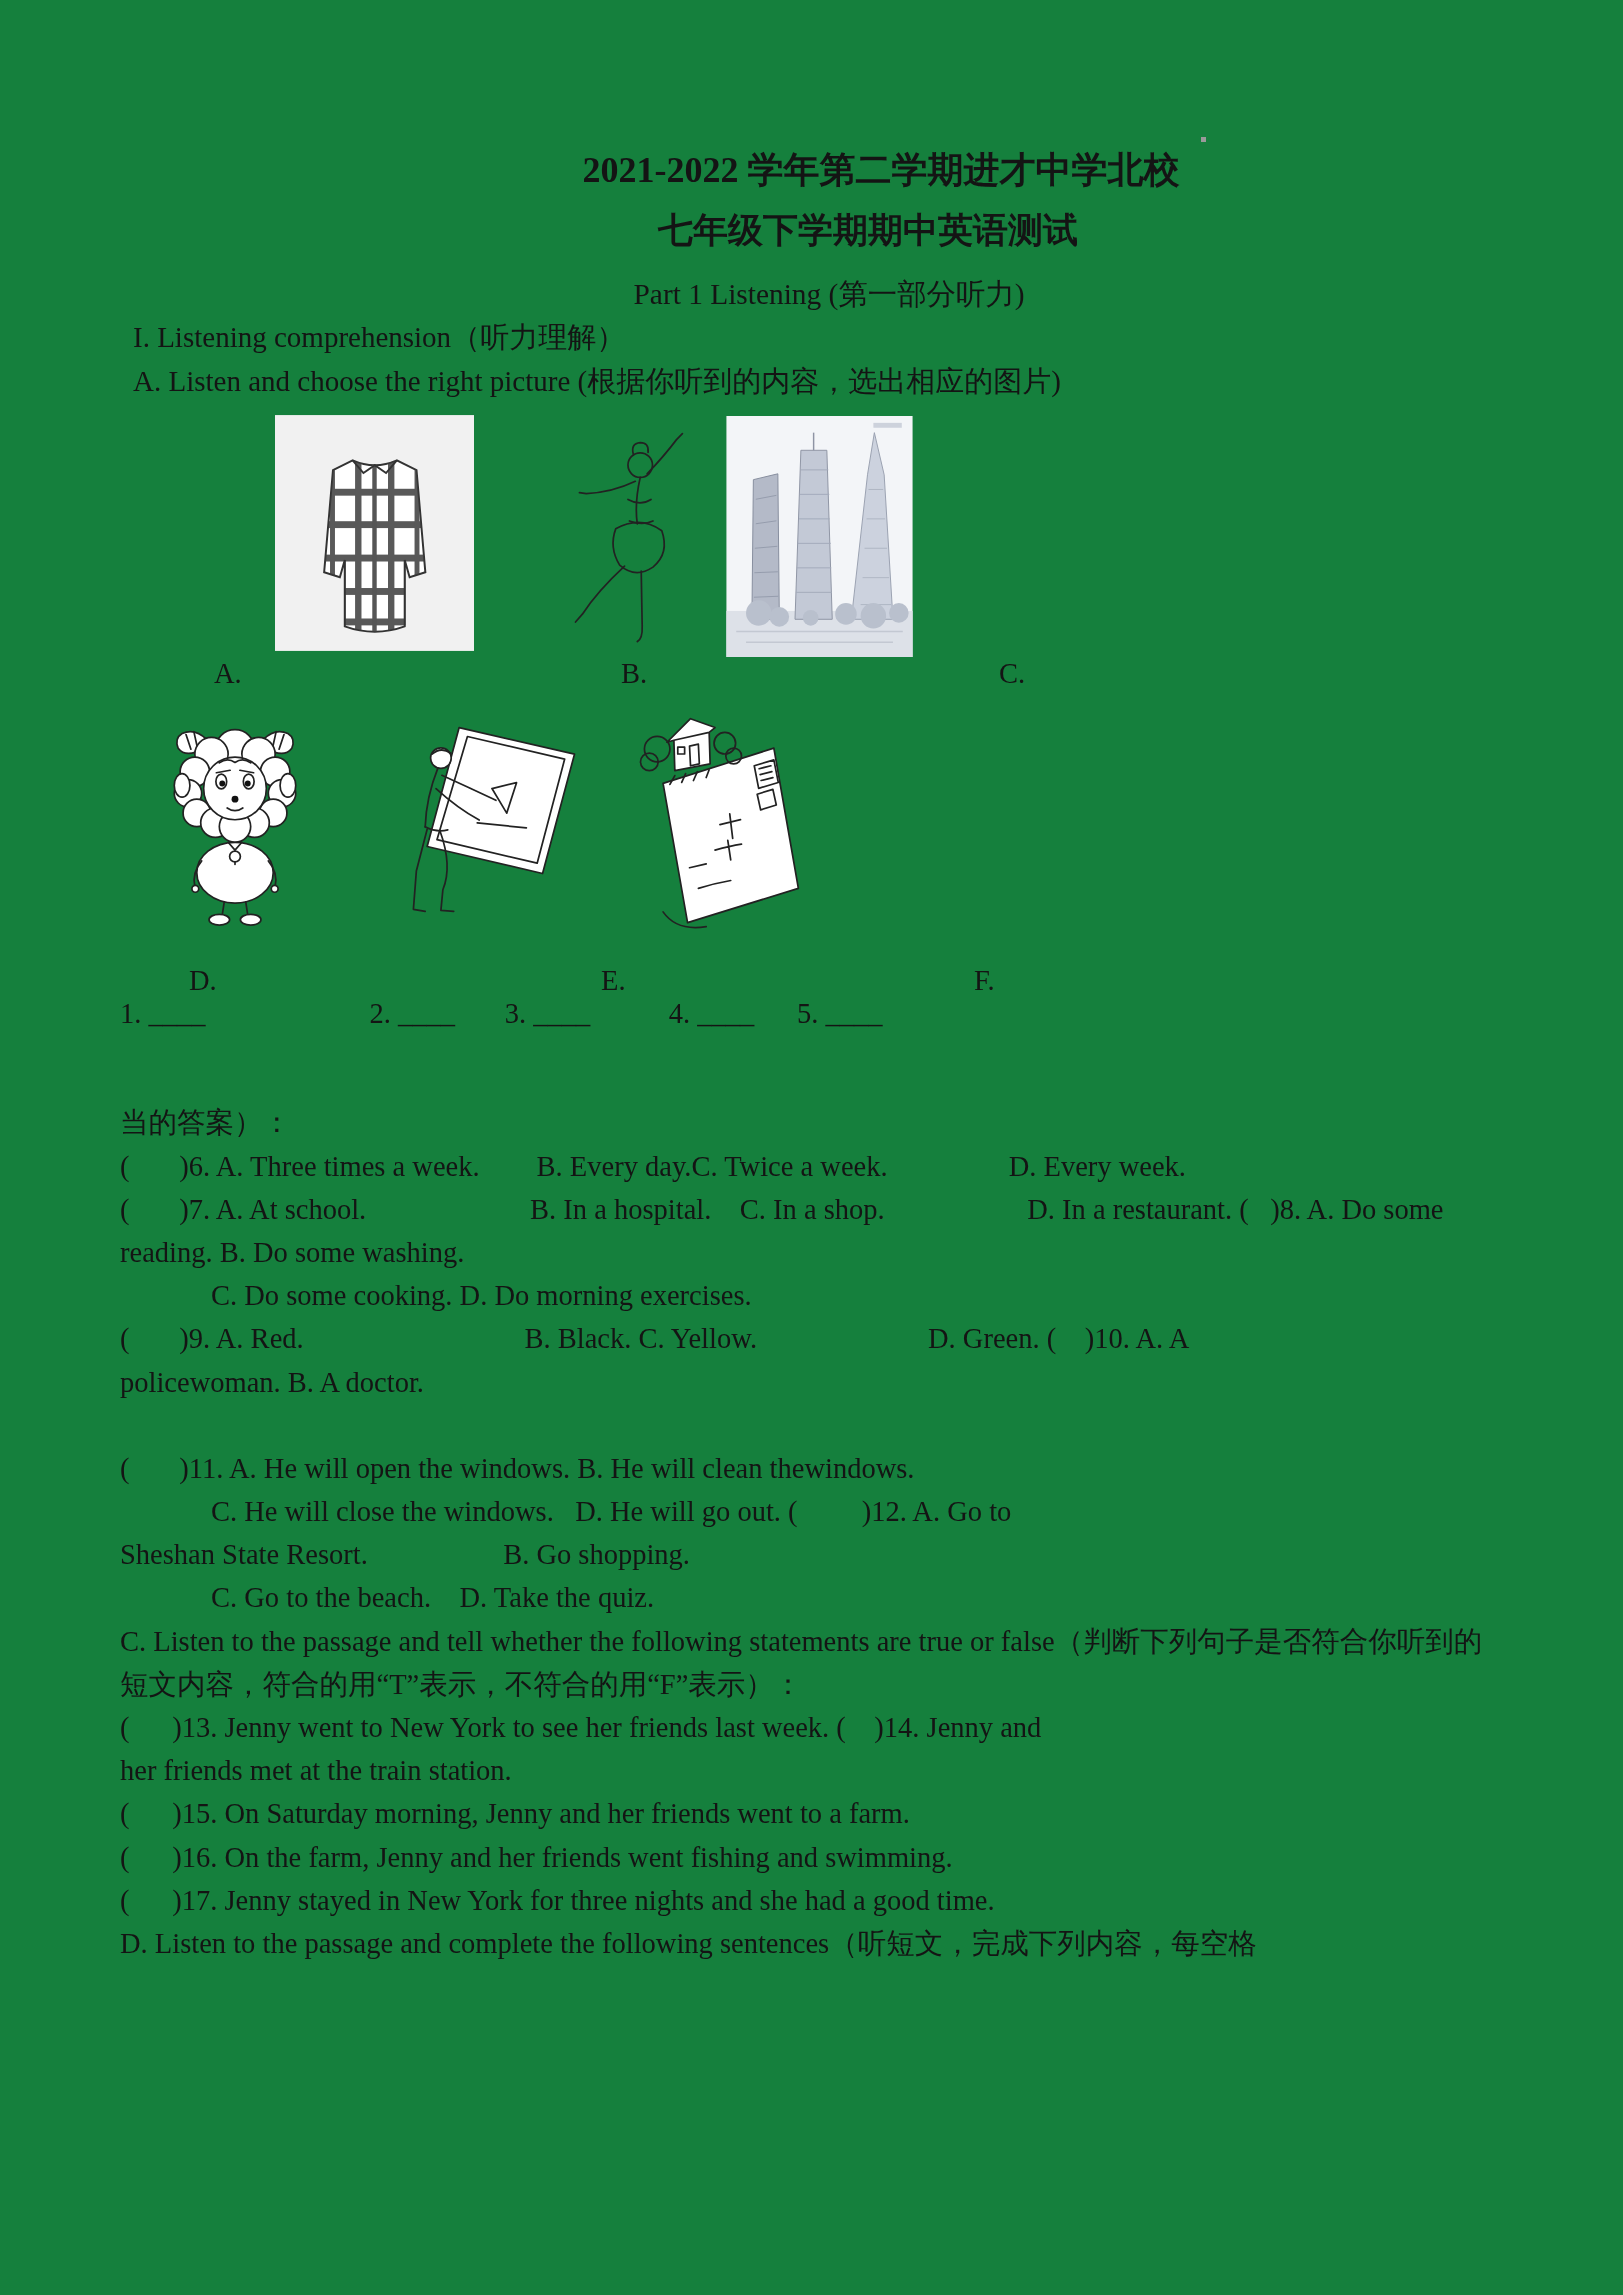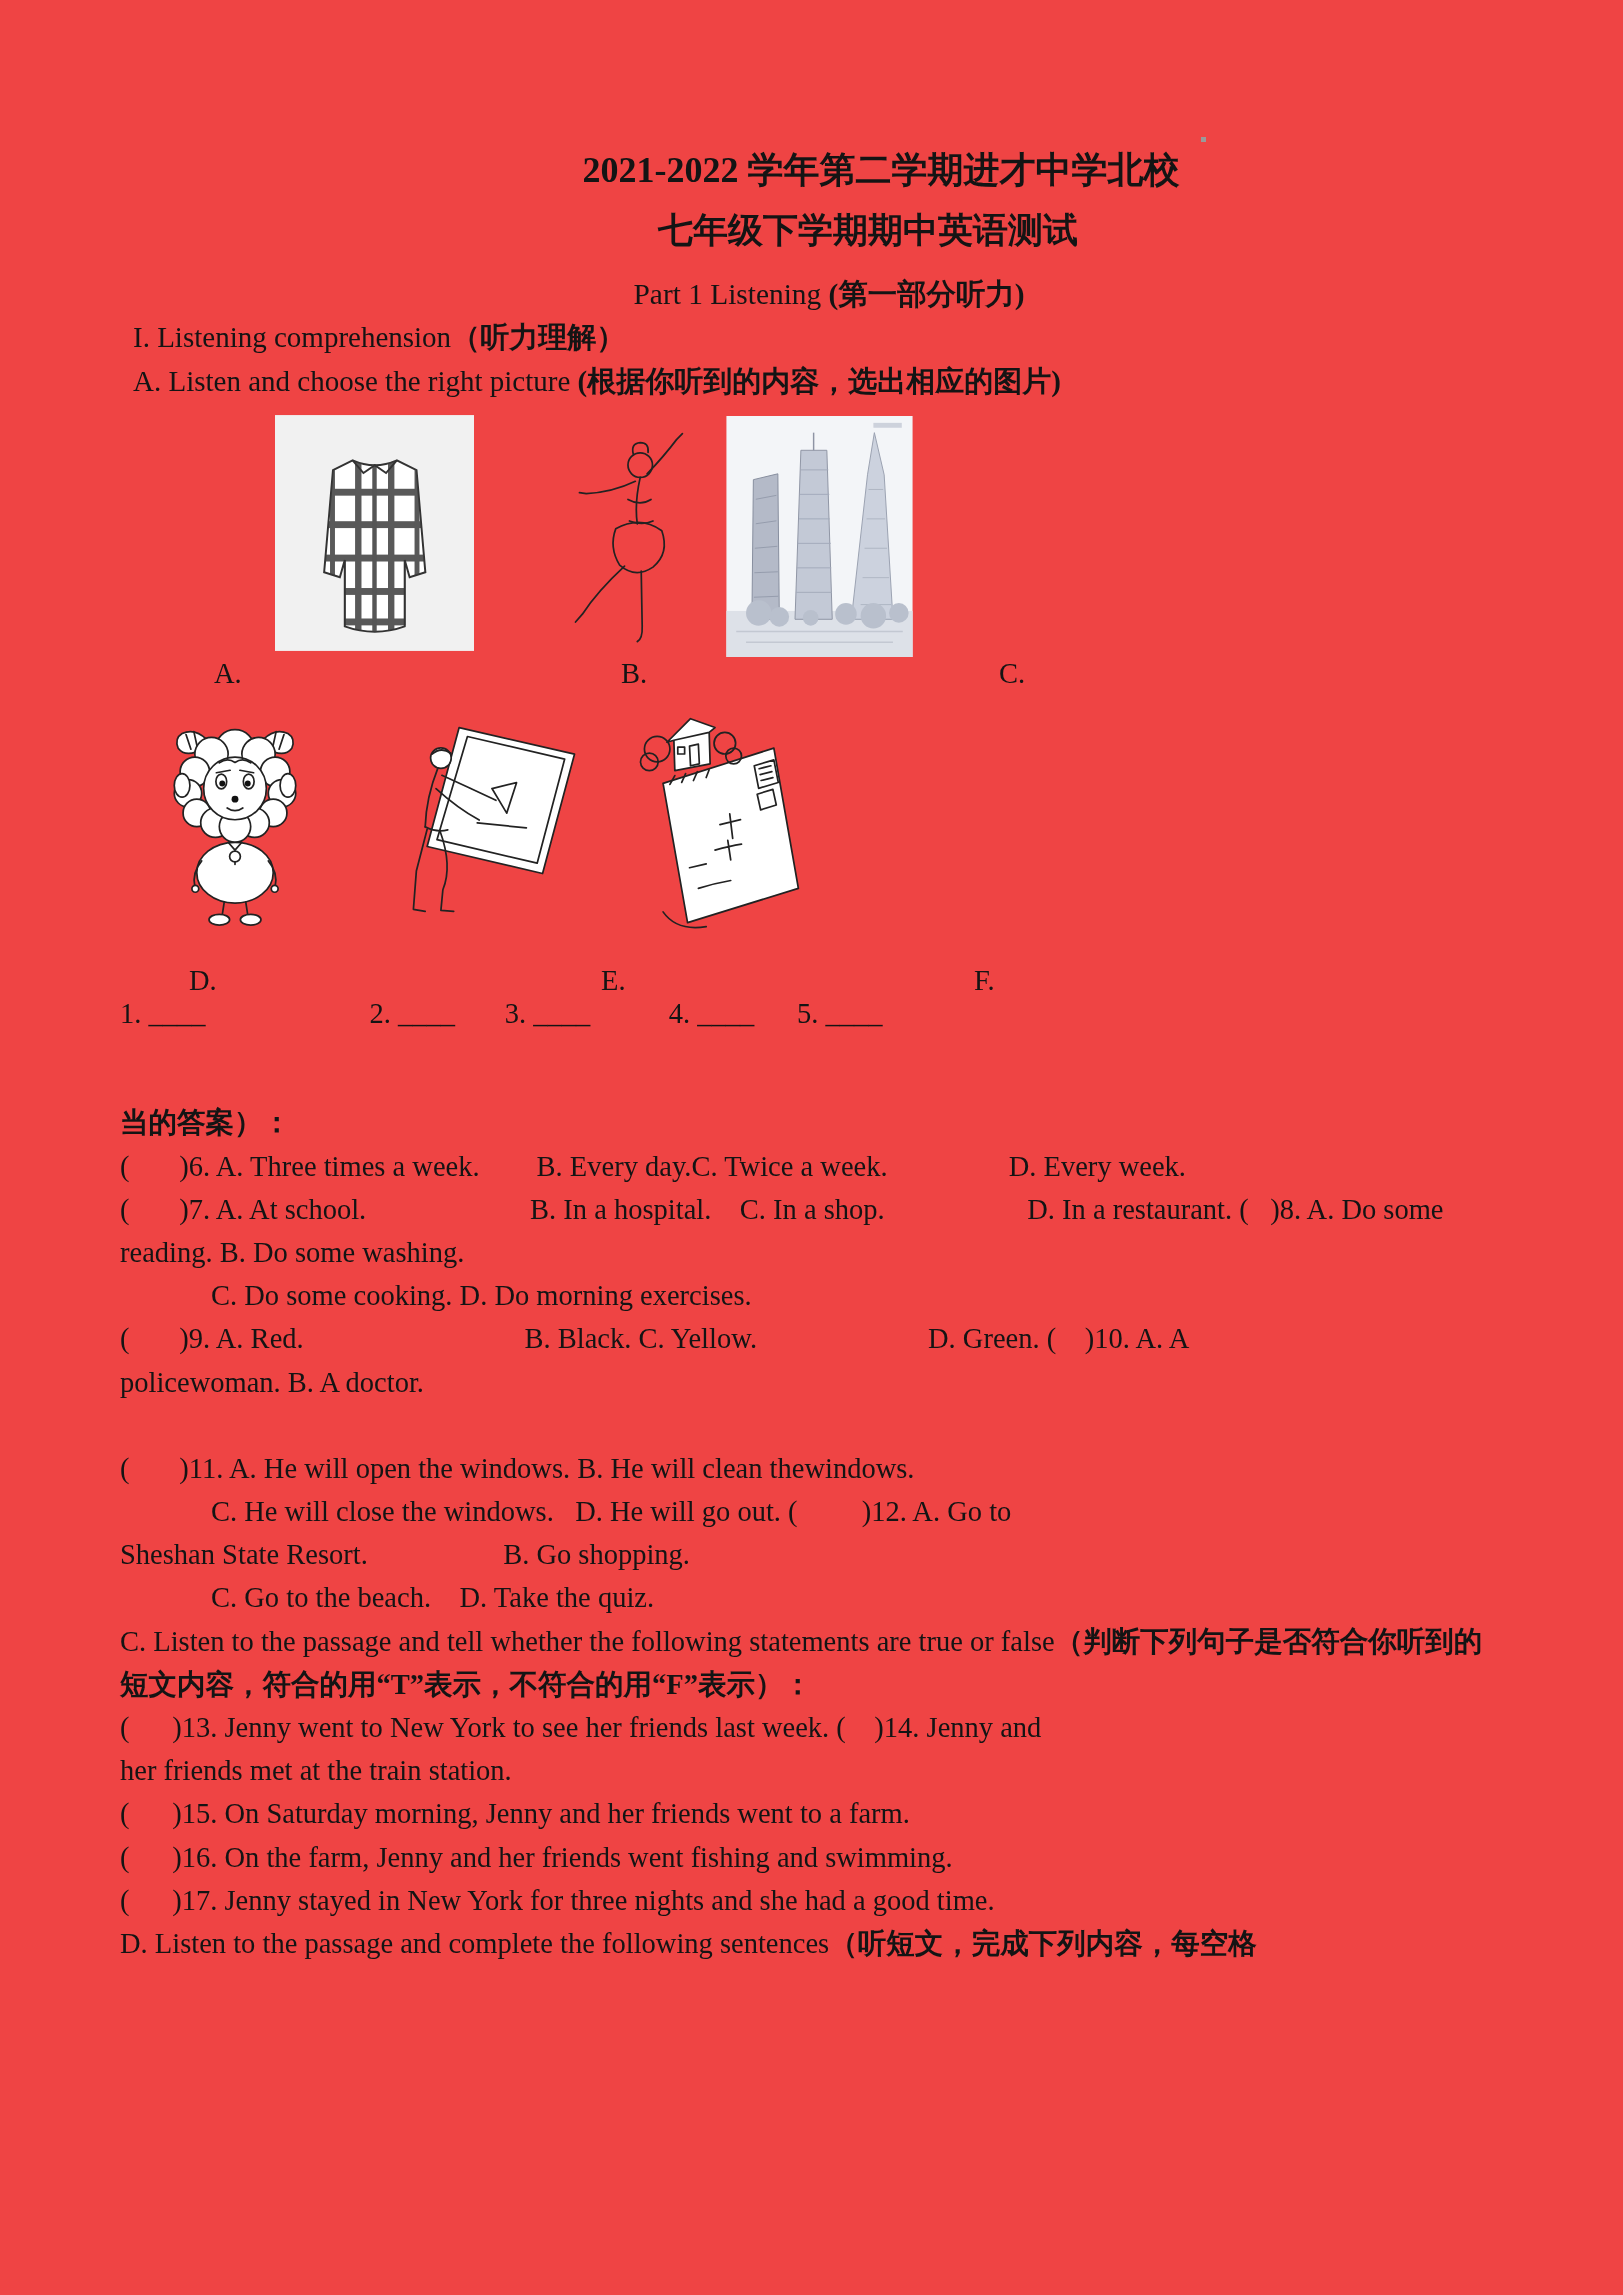--- a/index.html
+++ b/index.html
@@ -1,25 +1,25 @@
 <!DOCTYPE html>
 <html style="font-size:7.9px"><head>
 <meta charset="utf-8">
 <style>
   html,body{margin:0;padding:0;background:#e9e9e9;}
-  #page{position:relative;width:1624px;height:2295px;background:#ef4444;overflow:hidden;
+  #page{position:relative;width:1624px;height:2295px;background:#15803d;overflow:hidden;
         font-family:"Liberation Serif","DejaVu Serif",serif;color:#141414;}
   .center{position:absolute;left:0;width:100%;text-align:center;white-space:pre;}
   .t1{top:146px;font-size:36px;font-weight:700;transform:translateX(69px);}
   .t2{top:207px;font-size:35px;font-weight:700;transform:translateX(56px);}
   .part{top:275px;font-size:29.4px;transform:translateX(17px);}
   .hline{position:absolute;left:133px;font-size:29px;white-space:pre;}
   .bline{position:absolute;left:120px;font-size:28.5px;line-height:43px;white-space:pre;}
   .bline.ind{left:211px;}
-  .zh{font-weight:700;text-align:center;}
+  .zh{font-weight:400;text-align:center;}
   .plabel{position:absolute;font-size:28.5px;white-space:pre;}
   .pic{position:absolute;}
   .pic svg{display:block;width:100%;height:100%;}
   .blanks{position:absolute;left:120px;top:998px;font-size:28.5px;white-space:pre;}
   .footer{position:absolute;left:0;top:2140px;width:100%;text-align:center;
           font-size:26.5px;font-weight:700;}
   .straydot{position:absolute;left:1201px;top:137px;width:4.9px;height:4.9px;background:#9a9a9a;}
   .sk{stroke:#222;fill:none;stroke-width:3.5;stroke-linecap:round;stroke-linejoin:round;}
   .skf{stroke:#222;fill:#fff;stroke-width:3.5;stroke-linejoin:round;}
 </style>

